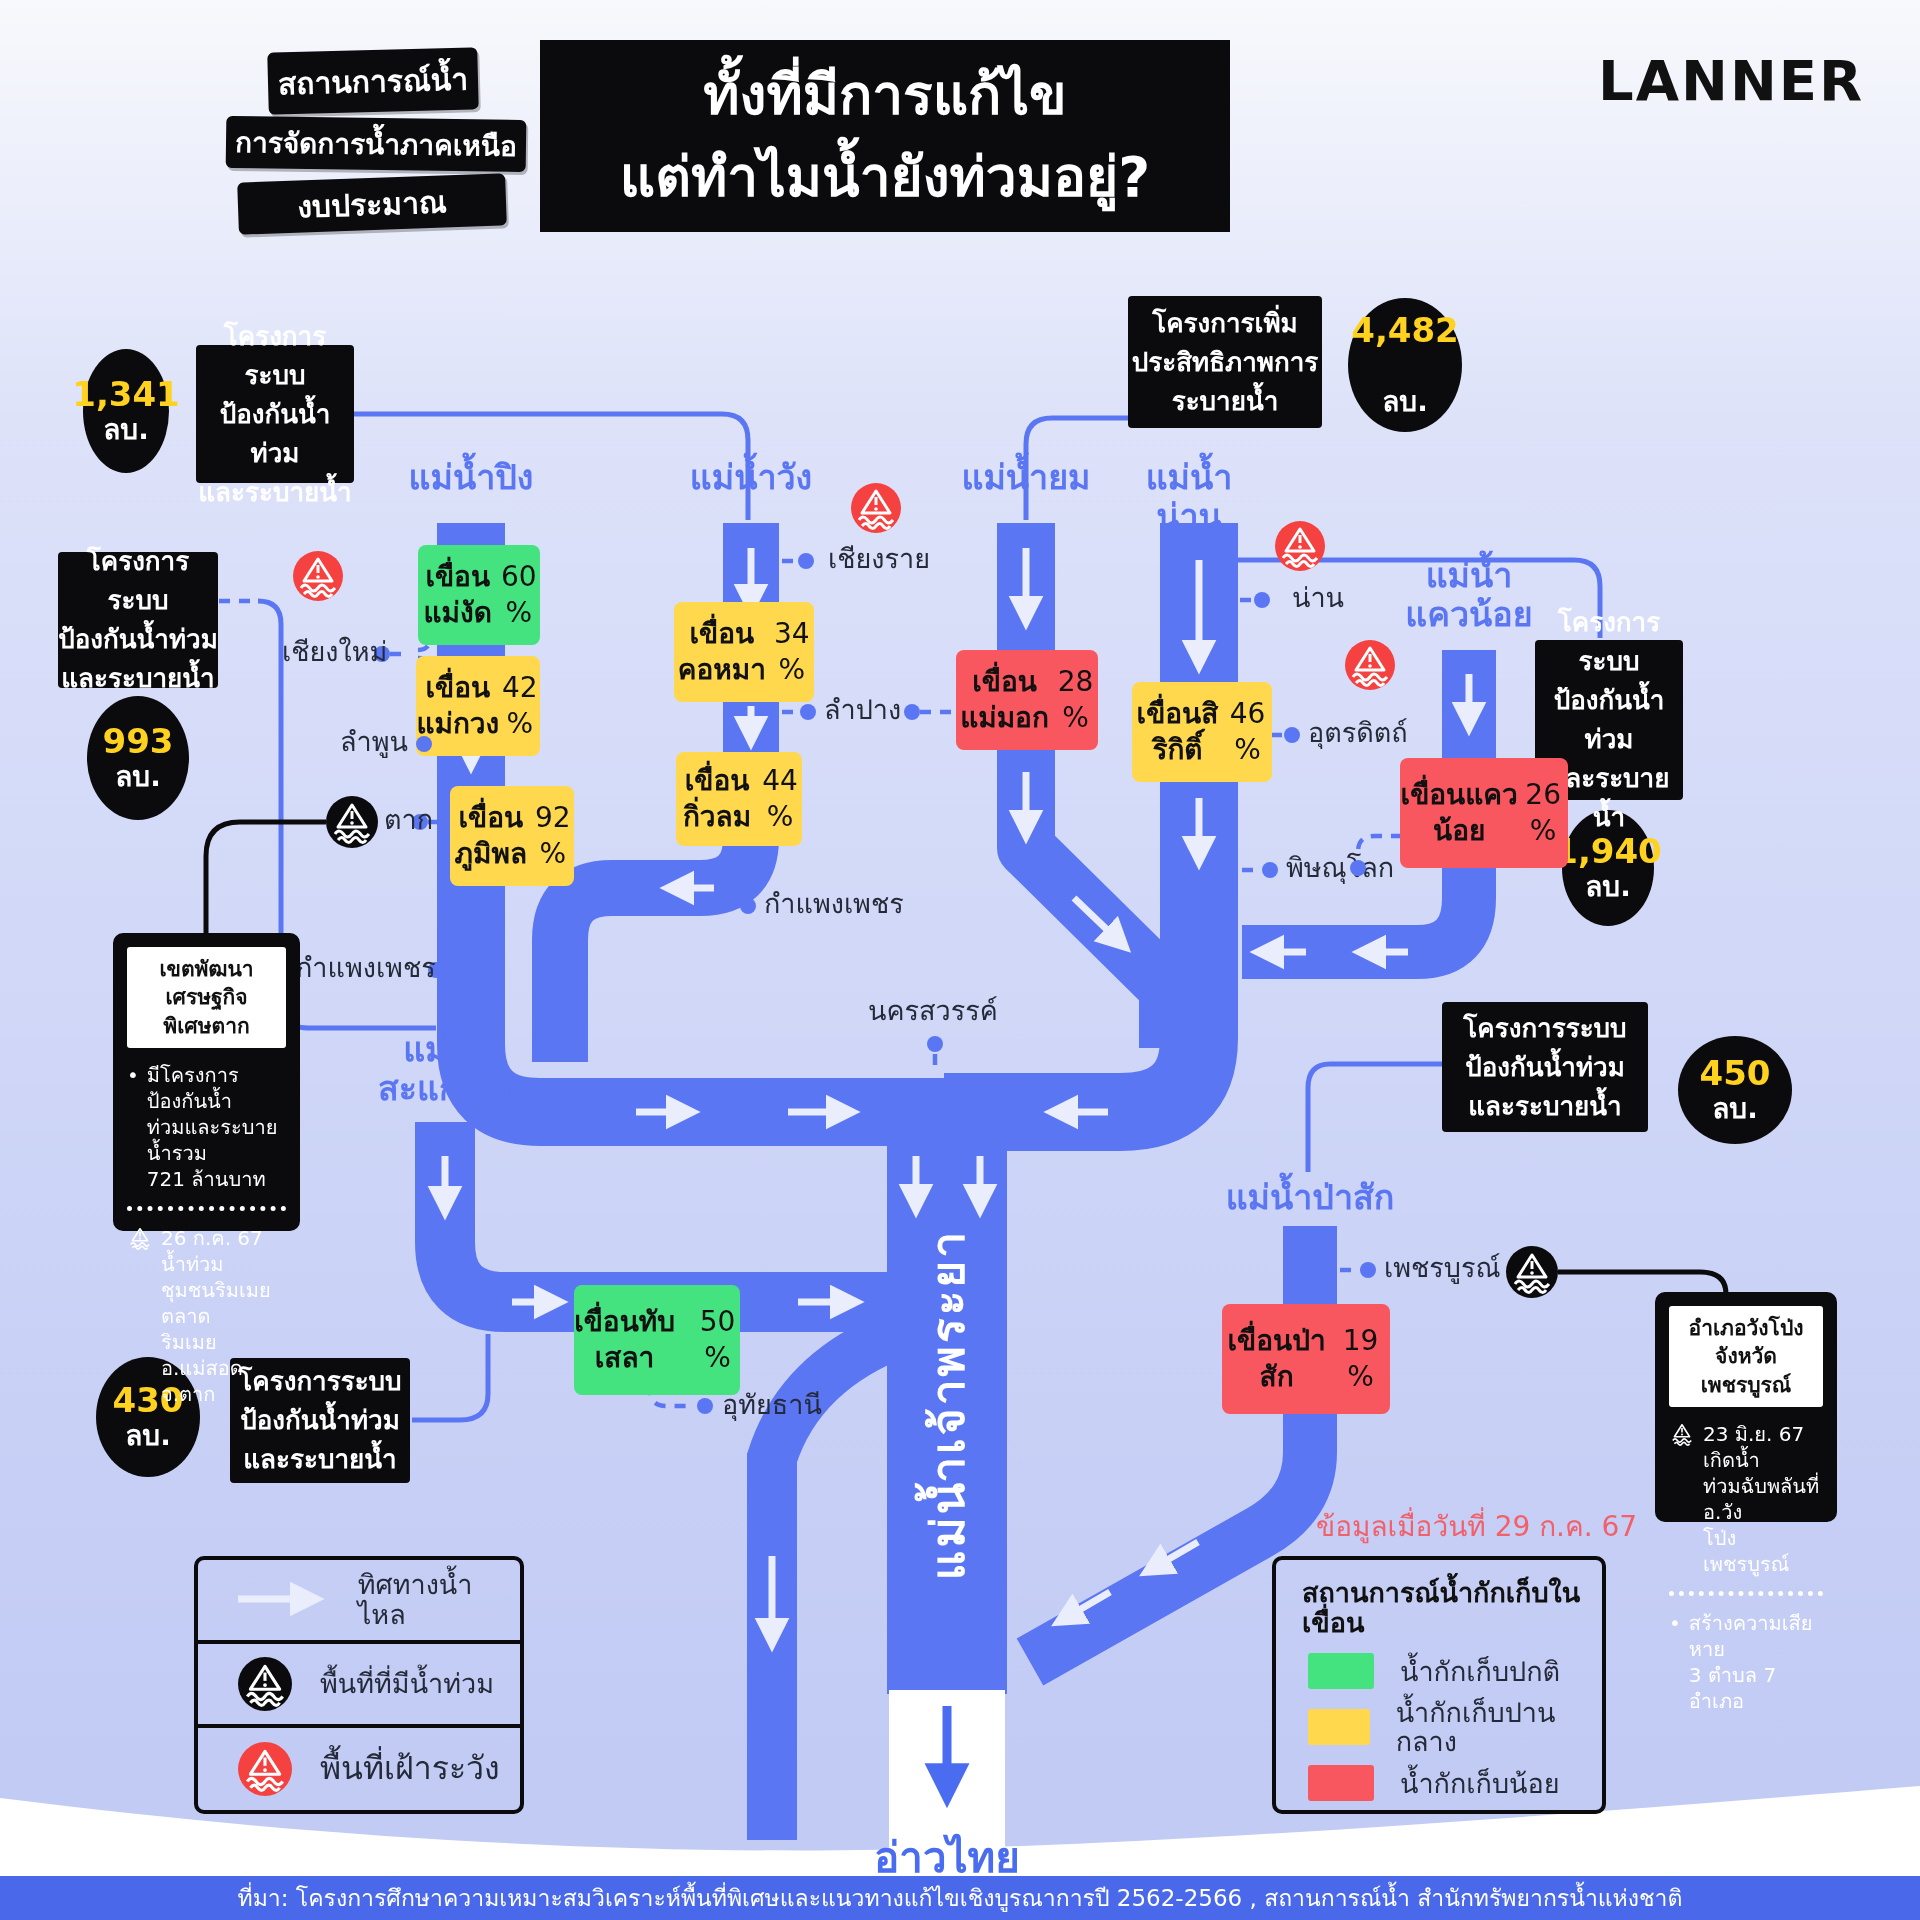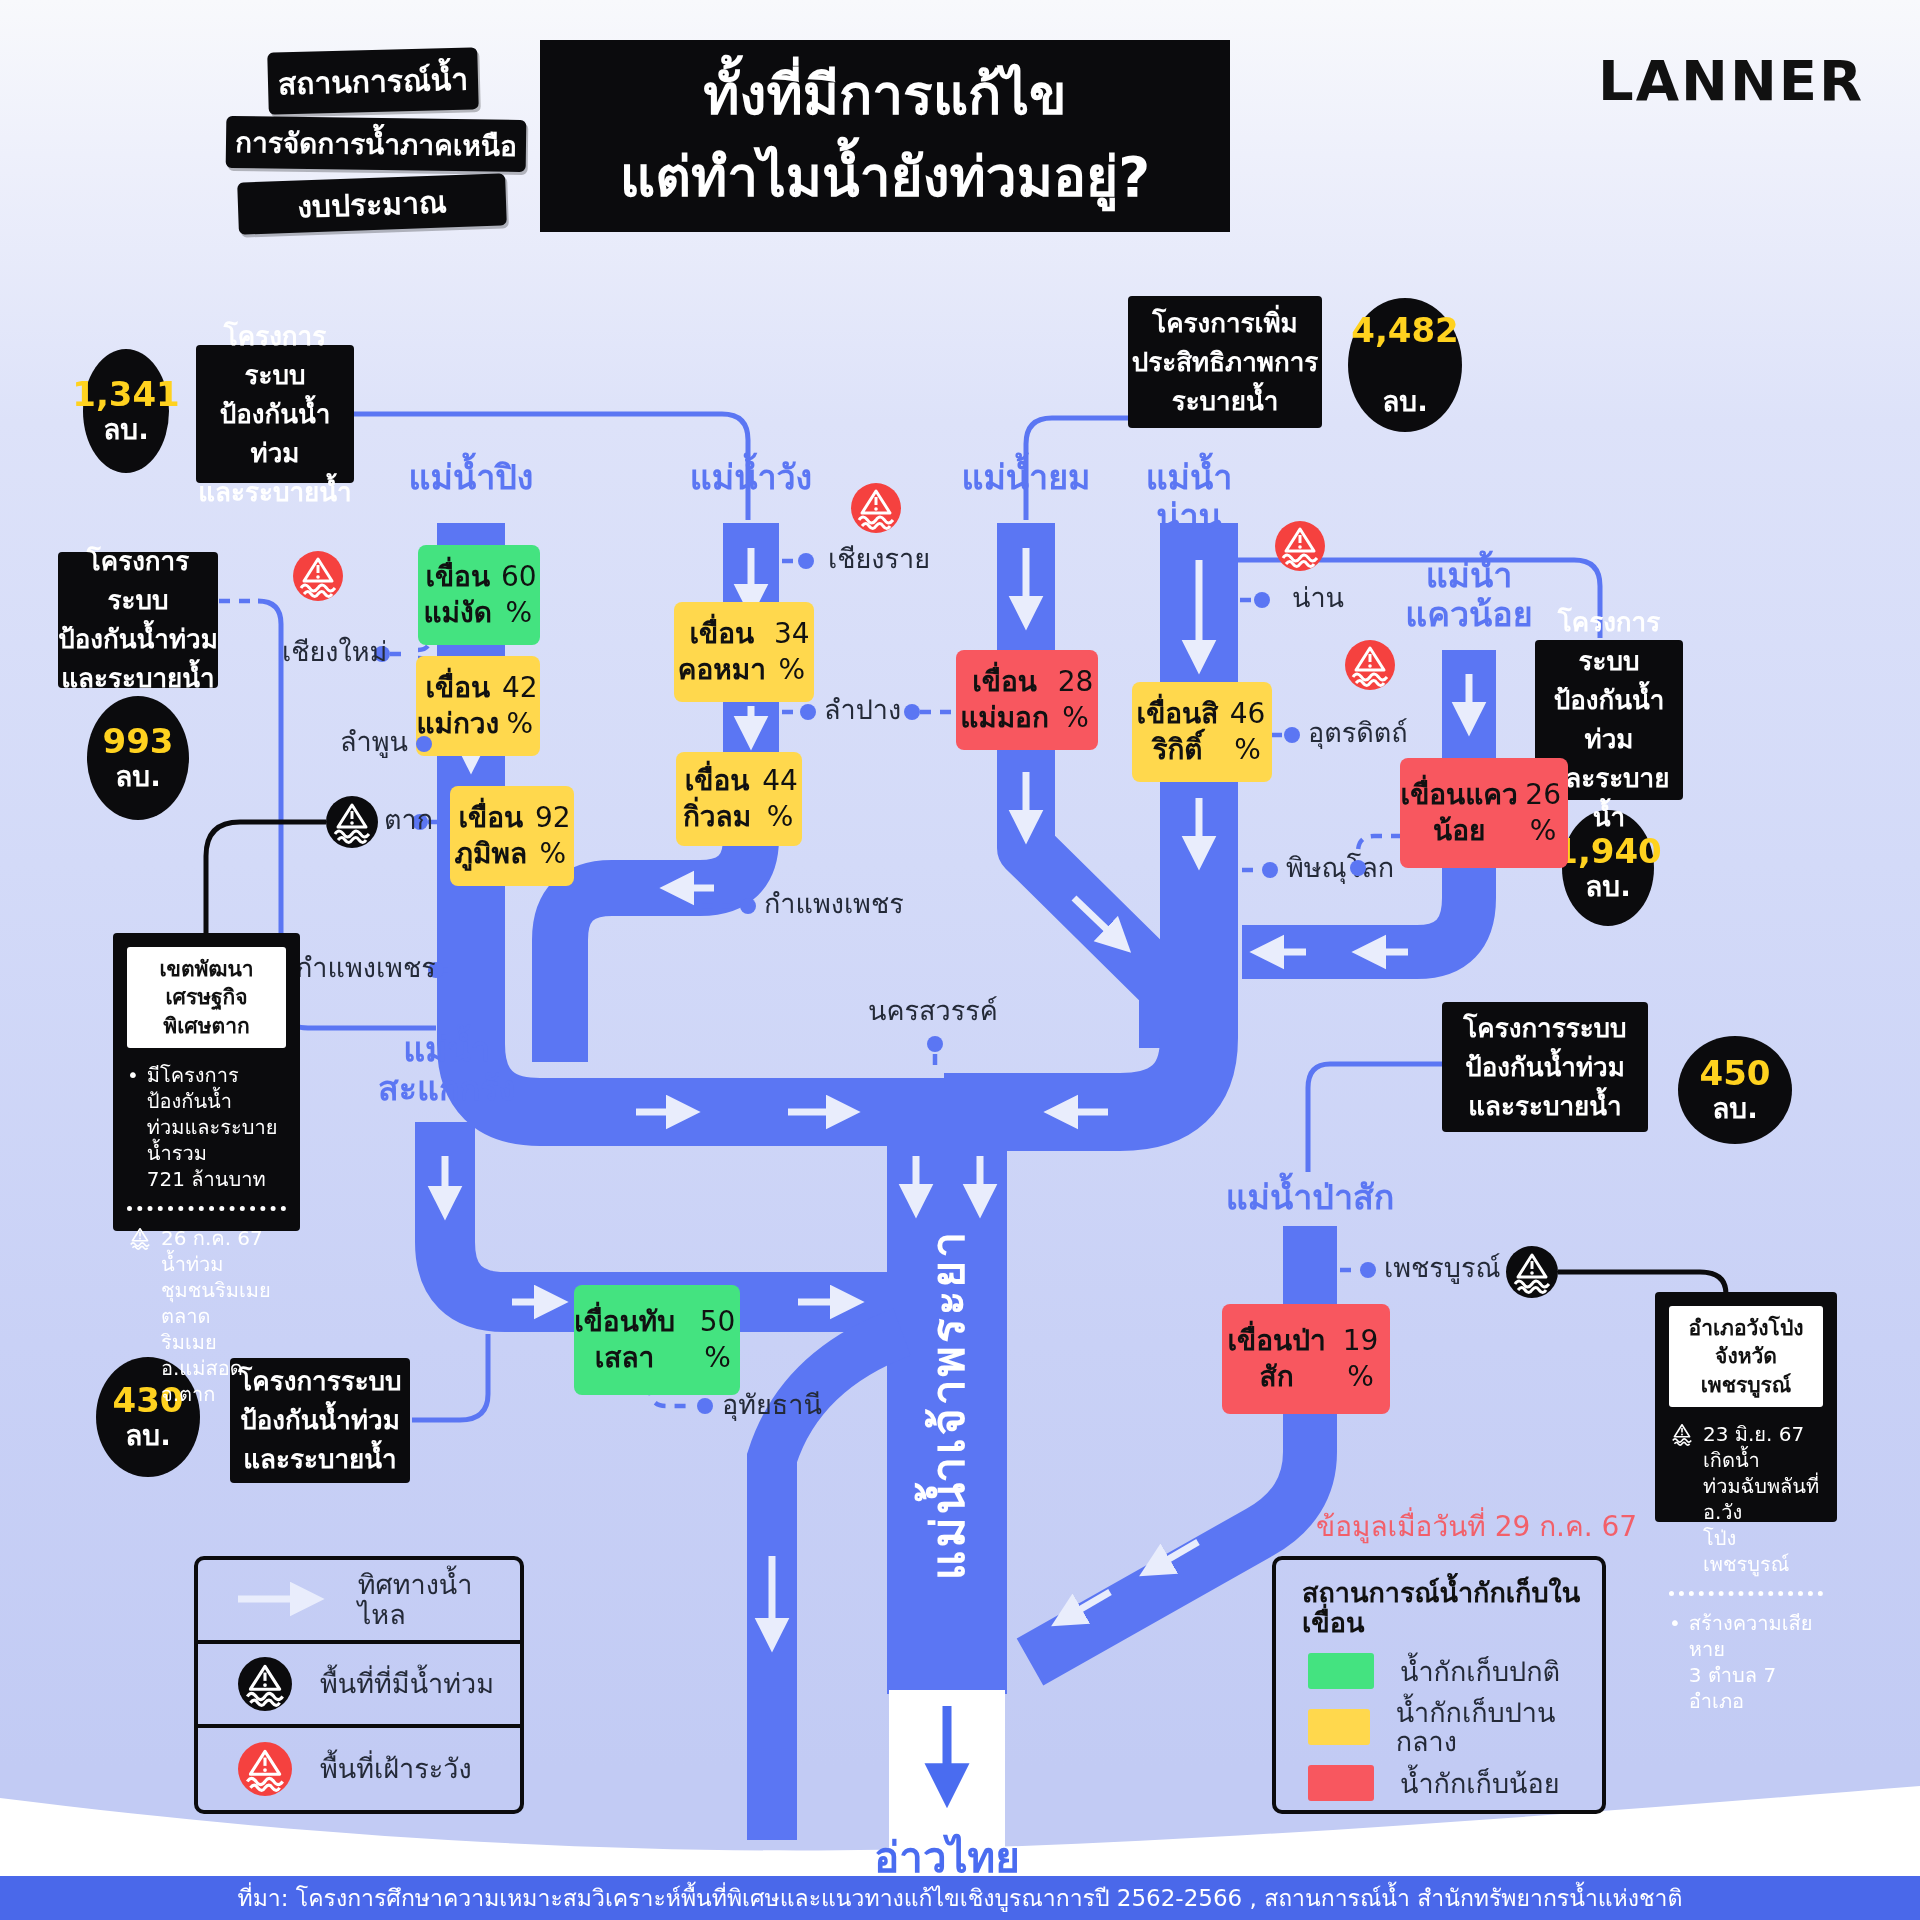--- a/index.html
+++ b/index.html
@@ -22,21 +22,21 @@
   .dam .dname{font-weight:bold;font-size:28px;}
   .dam .dpct{font-size:28px;}
   .dam.normal{background:#44e380;}
   .dam.medium{background:#ffd84d;}
   .dam.low{background:#f8575f;}
   .city{color:#242a38;font-size:27px;line-height:1.1;}
   .dot{width:16px;height:16px;border-radius:50%;background:#5b76f3;}
   .wicon{border-radius:50%;display:flex;align-items:center;justify-content:center;}
   .wicon.red{background:#f5413f;}
   .wicon.black{background:#0b0b0d;}
-  .zone{background:#0b0b0d;border-radius:4px;color:#fff;font-size:20px;line-height:1.3;padding:14px;box-sizing:border-box;}
+  .zone{background:#0b0b0d;border-radius:10px;color:#fff;font-size:20px;line-height:1.3;padding:14px;box-sizing:border-box;}
   .zone .zhead{background:#fff;color:#111;font-weight:bold;text-align:center;border-radius:3px;padding:8px 4px;font-size:21px;line-height:1.35;}
   .zone .zrow{display:flex;gap:8px;margin-top:14px;}
   .zone .dotdiv{border-top:5px dotted #fff;margin-top:14px;}
   .legendbox{border:4px solid #0b0b0d;border-radius:10px;box-sizing:border-box;}
   .lrow{display:flex;align-items:center;gap:28px;padding-left:40px;box-sizing:border-box;}
   .l2row{display:flex;align-items:center;gap:26px;padding-left:32px;box-sizing:border-box;}
   .swatch{width:66px;height:36px;border-radius:3px;}
   .chao-label{color:#fff;font-weight:bold;font-size:46px;letter-spacing:3px;text-align:center;transform:rotate(-90deg);}
   .footer{background:#4a68ea;color:#fff;display:flex;align-items:center;justify-content:center;font-size:23px;}
 </style>
@@ -363,21 +363,21 @@
           </svg>
         </span>
     <span class="city" style="font-size:27px;">พื้นที่ที่มีน้ำท่วม</span>
   </div>
   <div class="lrow" style="height:82px;">
     <span class="wicon red" style="width:54px;height:54px;color:#fff;">
           <svg width="50" height="50" viewBox="0 0 48 48">
             <use href="#floodglyph"></use>
           </svg>
         </span>
-    <span class="city" style="font-size:27px;">พื้นที่เฝ้าระวัง</span>
+    <span class="city" style="font-size:32px;">พื้นที่เฝ้าระวัง</span>
   </div>
 </div>
 
 <div class="abs city" style="left:1316px;top:1512px;color:#f2606a;font-size:28px;">ข้อมูลเมื่อวันที่ 29 ก.ค. 67</div>
 <div class="abs legendbox" style="left:1272px;top:1556px;width:334px;height:258px;">
   <div class="city" style="font-weight:bold;font-size:27px;margin:18px 0 6px 26px;color:#111;">สถานการณ์น้ำกักเก็บในเขื่อน</div>
   <div class="l2row" style="height:56px;">
     <span class="swatch" style="background:#44e380;"></span>
     <span class="city">น้ำกักเก็บปกติ</span>
   </div>

